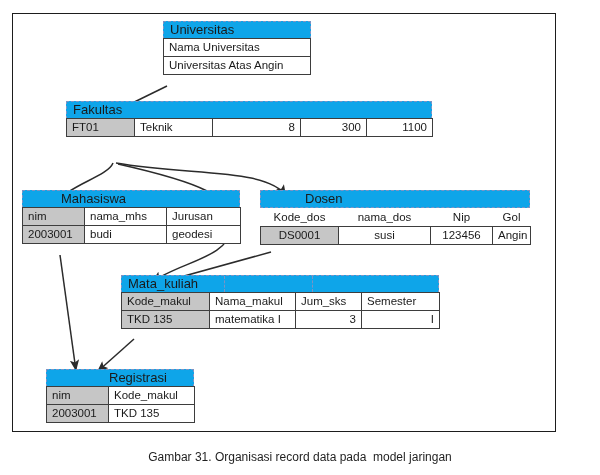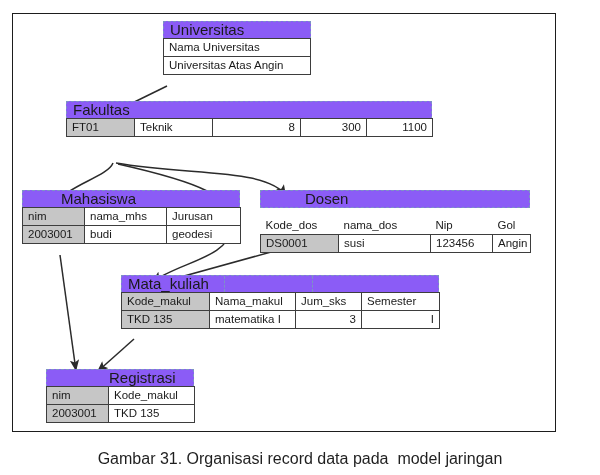--- a/index.html
+++ b/index.html
@@ -47,22 +47,22 @@
   }
 
   
   .record {
     position: absolute;
     box-sizing: border-box;
   }
   .rec-title {
     box-sizing: border-box;
     border: 1px dashed #7d93c4;
-    background: #8b5cf6;
-    font-size: 15px;
+    background: #0ea5e9;
+    font-size: 13px;
     line-height: 16px;
     height: 18px;
     padding-left: 6px;
     color: #1a1a1a;
     white-space: nowrap;
     display: flex;
     align-items: center;
   }
   .rec-title.cols {
     padding-left: 0;
@@ -100,21 +100,21 @@
     border: none;
     background: transparent;
   }
 
   
   #caption {
     position: absolute;
     left: 0; top: 450px;
     width: 600px;
     text-align: center;
-    font-size: 16px;
+    font-size: 12px;
     color: #1f1f1f;
     white-space: pre;
   }
 </style>
 </head>
 <body>
 
 <div id="top-clip"></div>
 
 <div id="figure-frame"></div>
@@ -195,21 +195,21 @@
       <td class="key">2003001</td>
       <td>budi</td>
       <td>geodesi</td>
     </tr>
   </tbody>
     </table>
 </div>
 
 <div class="record" style="left:260px; top:190px; width:270px;">
   <div class="rec-title" style="padding-left:44px;">Dosen</div>
-  <table class="rec-table" style="width:270px; margin-top:9px;">
+  <table class="rec-table" style="width:270px; margin-top:1px;text-align:center;">
     <colgroup>
       <col style="width:78px">
         <col style="width:92px">
         <col style="width:62px">
       <col style="width:38px">
     </colgroup>
     <tbody>
         <tr>
       <td class="plain">Kode_dos</td>
       <td class="plain">nama_dos</td>

